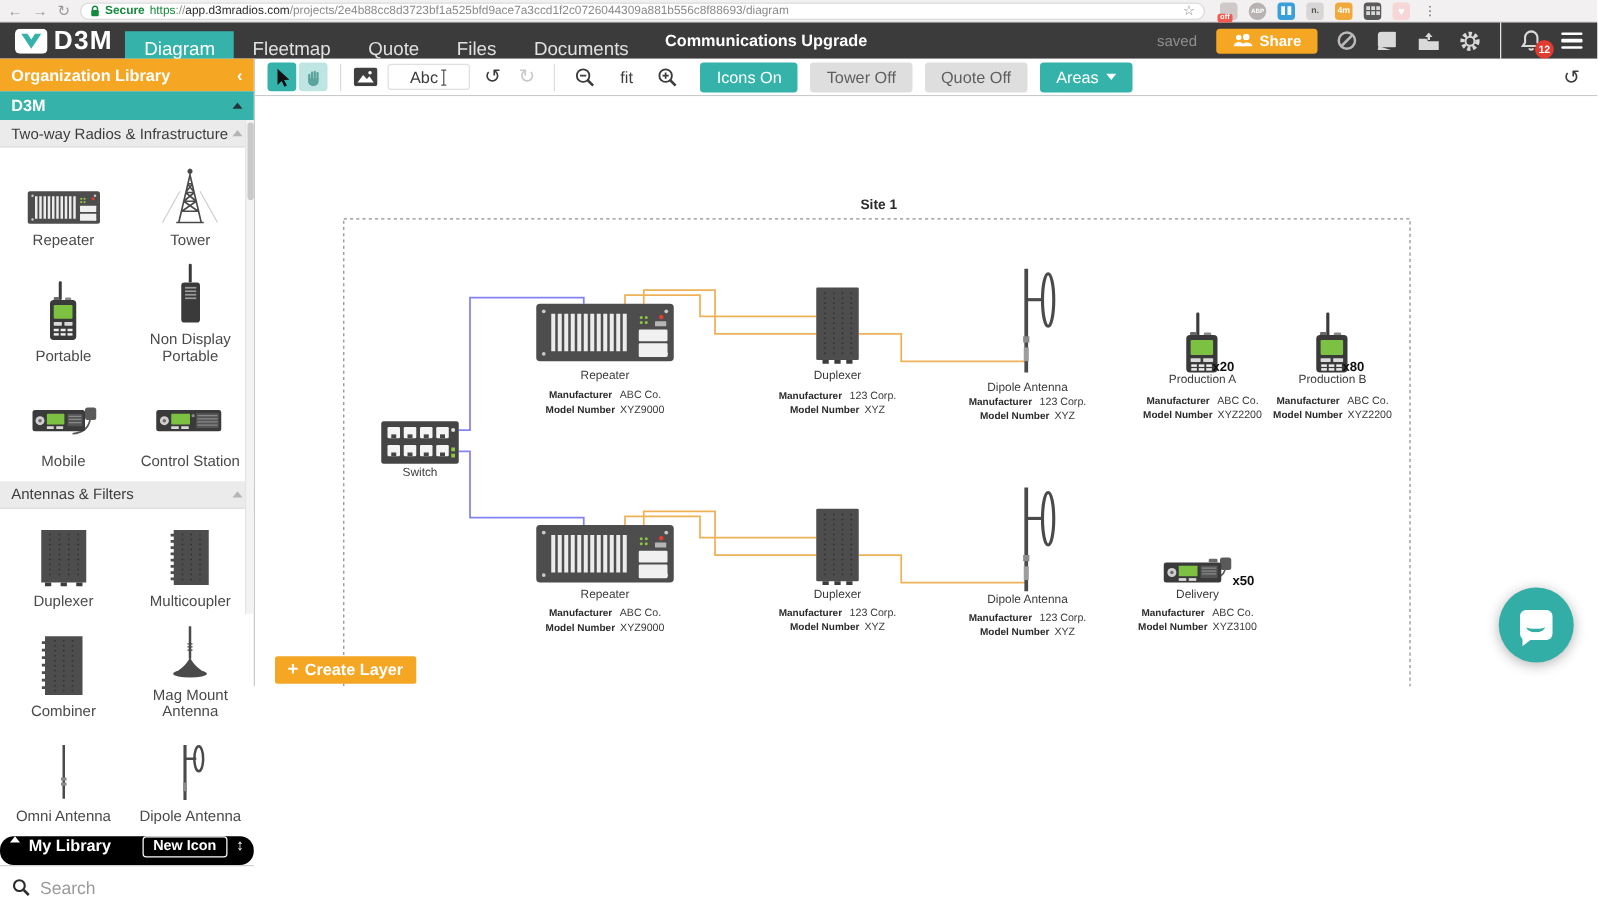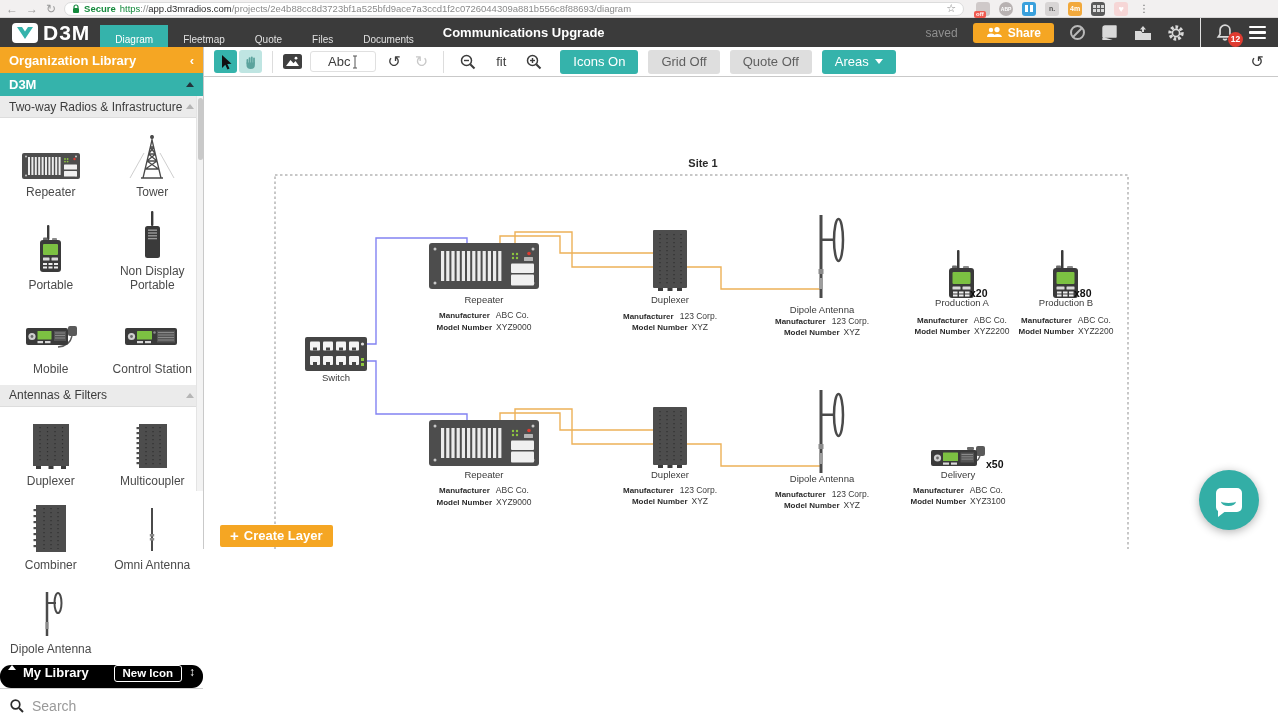--- a/index.html
+++ b/index.html
@@ -27,21 +27,21 @@
   .ext-4m { background:#f2a93c; font-size:7px; }
   .ext-film { background:#5a5a5a; display:grid; grid-template-columns:repeat(3,3px); gap:1px; align-content:center; justify-content:center; }
   .ext-film i { width:3px; height:3px; background:#d9d9d9; }
   .ext-heart { background:#f6d6d6; color:#fff; font-size:9px; }
   .dots { color:#666; font-size:10px; letter-spacing:0; margin-left:2px; }
 
   
   .app-header { height:29px; background:#3b3b3b; display:flex; align-items:center; color:#e4e4e4; }
   .logo { display:flex; align-items:center; gap:5px; padding:0 10px 0 12px; }
   .logo-text { font-size:21px; font-weight:bold; color:#fff; letter-spacing:1px; }
-  .nav-tab { padding:0 15px; line-height:29px; font-size:10px; color:#e0e0e0; cursor:default;margin-top:14px; }
+  .nav-tab { padding:0 15px; line-height:29px; font-size:15px; color:#e0e0e0; cursor:default;margin-top:14px; }
   .nav-tab.active { background:#35b3ab; color:#fff; }
   .project-title { margin-left:14px; font-weight:bold; font-size:13px; color:#fff; }
   .header-right { margin-left:auto; display:flex; align-items:center; gap:15px; padding-right:12px; }
   .saved { color:#8f8f8f; font-size:12px; }
   .share-btn { background:#f5a623; color:#fff; font-size:12px; font-weight:bold; padding:3px 13px; border-radius:3px; display:flex; align-items:center; gap:6px; }
   .hicon { display:flex; align-items:center; }
   .hdivider { width:1px; height:29px; background:#fff; opacity:.85; }
   .bell-wrap { position:relative; }
   .badge { position:absolute; right:-9px; bottom:-5px; background:#e03c31; color:#fff; border-radius:50%; font-size:8.5px; font-weight:bold; min-width:15px; height:15px; display:flex; align-items:center; justify-content:center; }
   .hamburger i { display:block; width:17px; height:2.5px; background:#fff; margin:3px 0; border-radius:1px; }
@@ -390,20 +390,33 @@
             </g>
             <g stroke="#303030" stroke-width="1.2" stroke-dasharray="1.2 2.8">
               <line x1="21" y1="4" x2="21" y2="45"></line>
               <line x1="28" y1="4" x2="28" y2="45"></line>
               <line x1="35" y1="4" x2="35" y2="45"></line>
             </g>
           </svg>
         <span class="lib-label">Combiner</span>
       </div>
       <div class="lib-item">
+        <svg width="56" height="46" viewBox="0 0 56 46">
+            <line x1="28" y1="2" x2="28" y2="28" stroke="#4a4a4a" stroke-width="2"></line>
+            <g stroke="#4a4a4a" stroke-width="1">
+              <line x1="26" y1="16" x2="30" y2="16"></line>
+              <line x1="26" y1="18.5" x2="30" y2="18.5"></line>
+              <line x1="26" y1="21" x2="30" y2="21"></line>
+            </g>
+            <path d="M28,27 C25,33 20,37 15,39.5 L41,39.5 C36,37 31,33 28,27 Z" fill="#4a4a4a"></path>
+            <ellipse cx="28" cy="40" rx="13.5" ry="3" fill="#4a4a4a"></ellipse>
+          </svg>
+        <span class="lib-label">Mag Mount Antenna</span>
+      </div>
+      <div class="lib-item">
         <svg width="56" height="48" viewBox="0 0 56 48">
             <line x1="28" y1="2" x2="28" y2="45" stroke="#4a4a4a" stroke-width="2"></line>
             <rect x="25.8" y="28" width="4.4" height="2.5" fill="#8a8a8a"></rect>
             <rect x="25.8" y="32" width="4.4" height="2.5" fill="#8a8a8a"></rect>
           </svg>
         <span class="lib-label">Omni Antenna</span>
       </div>
       <div class="lib-item">
         <svg width="56" height="48" viewBox="0 0 56 48">
             <line x1="24" y1="2" x2="24" y2="46" stroke="#4a4a4a" stroke-width="2.5"></line>
@@ -478,21 +491,21 @@
       <span class="fit-label">fit</span>
       <span class="ztool">
           <svg width="16" height="16" viewBox="0 0 16 16">
             <circle cx="6.5" cy="6.5" r="5" fill="none" stroke="#3c3c3c" stroke-width="1.5"></circle>
             <line x1="10.2" y1="10.2" x2="14.5" y2="14.5" stroke="#3c3c3c" stroke-width="2"></line>
             <line x1="4" y1="6.5" x2="9" y2="6.5" stroke="#3c3c3c" stroke-width="1.4"></line>
             <line x1="6.5" y1="4" x2="6.5" y2="9" stroke="#3c3c3c" stroke-width="1.4"></line>
           </svg>
         </span>
       <button class="toggle on">Icons On</button>
-      <button class="toggle off">Grid Off</button>
+      <button class="toggle off">Tower Off</button>
       <button class="toggle off">Quote Off</button>
       <button class="toggle on">
           <span>Areas</span>
           <span class="caret-down"></span>
         </button>
       <span class="history">↺</span>
     </div>
 
     <div class="canvas">
       <svg width="1074" height="647" viewBox="0 0 1074 647">

